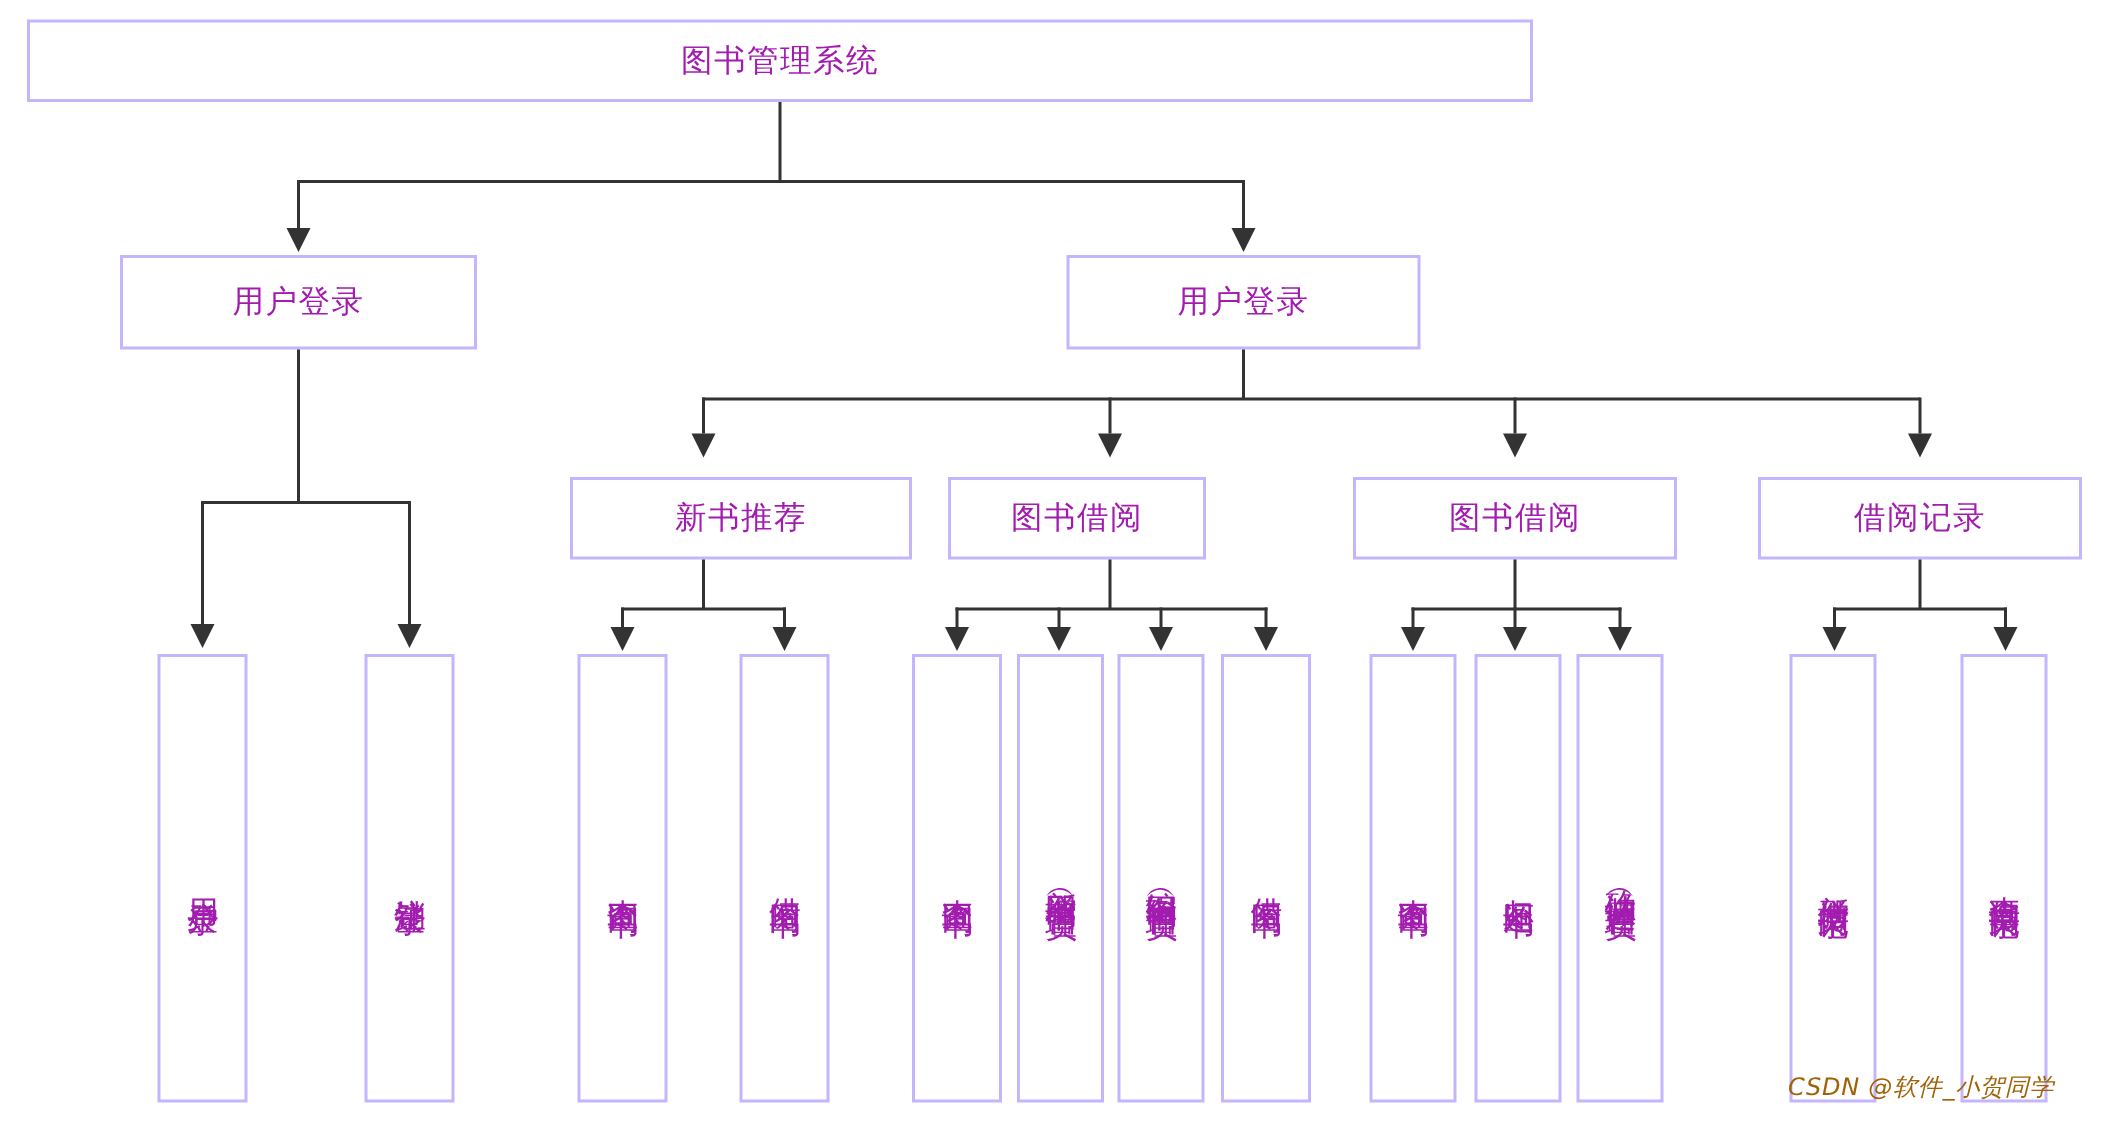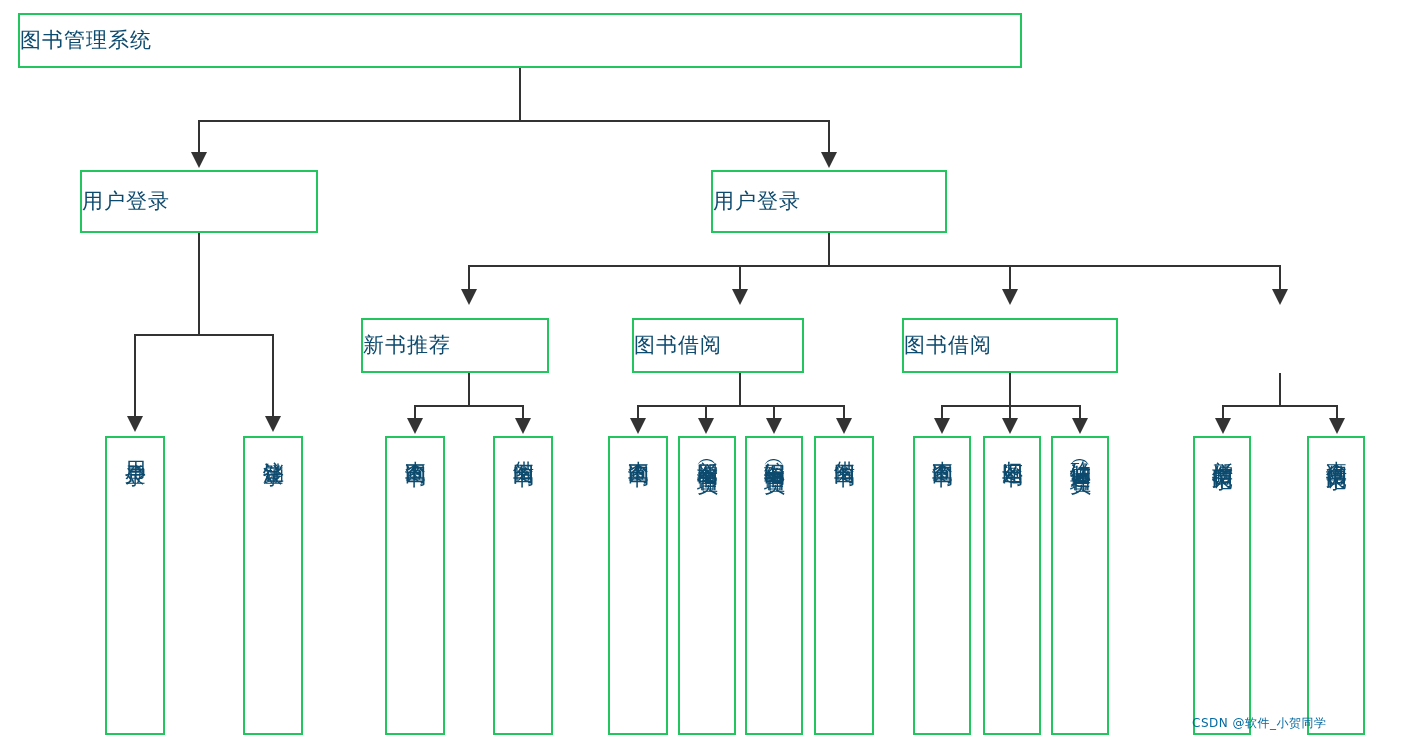--- a/index.html
+++ b/index.html
@@ -13,25 +13,26 @@
   #canvas {
     position: relative;
     width: 1405px;
     height: 747px;
     background: #ffffff;
     overflow: hidden;
   }
   .node {
     position: absolute;
     box-sizing: border-box;
-    border: 2px solid #22c55e;
+    border: 2px solid #c4b5fd;
     background: #ffffff;
     display: flex;
     align-items: center;
-    color: #0c4a6e;
+    justify-content: center;
+    color: #a21caf;
   }
   .node.horiz {
     font-size: 21px;
     letter-spacing: 1px;
     line-height: 1.1;
   }
   .node.vert {
     writing-mode: vertical-rl;
     text-orientation: upright;
     font-size: 21px;
@@ -55,24 +56,25 @@
   .arrow {
     position: absolute;
     width: 0;
     height: 0;
     border-left: 8px solid transparent;
     border-right: 8px solid transparent;
     border-top: 16px solid #333333;
   }
   .watermark {
     position: absolute;
-    color: #0369a1;
-    font-size: 12px;
+    color: #a16207;
+    font-size: 16px;
     white-space: nowrap;
     letter-spacing: 0.5px;
+    font-style: italic;
   }
 </style>
 </head>
 <body>
 
 <div id="canvas">
 
   <div class="node horiz" style="left:18px; top:13px; width:1004px; height:55px;">
     <span>图书管理系统</span>
   </div>
@@ -106,28 +108,31 @@
   <div class="edge h" style="left:468px; top:265px; width:812px; height:2px;"></div>
   <div class="edge v" style="left:468px; top:265px; width:2px; height:24px;"></div>
   <div class="arrow" style="left:461px; top:289px;"></div>
   <div class="edge v" style="left:739px; top:265px; width:2px; height:24px;"></div>
   <div class="arrow" style="left:732px; top:289px;"></div>
   <div class="edge v" style="left:1009px; top:265px; width:2px; height:24px;"></div>
   <div class="arrow" style="left:1002px; top:289px;"></div>
   <div class="edge v" style="left:1279px; top:265px; width:2px; height:24px;"></div>
   <div class="arrow" style="left:1272px; top:289px;"></div>
 
-  <div class="node horiz" style="left:361px; top:318px; width:188px; height:55px;">
+  <div class="node horiz" style="left:380px; top:318px; width:228px; height:55px;">
     <span>新书推荐</span>
   </div>
   <div class="node horiz" style="left:632px; top:318px; width:172px; height:55px;">
     <span>图书借阅</span>
   </div>
   <div class="node horiz" style="left:902px; top:318px; width:216px; height:55px;">
     <span>图书借阅</span>
+  </div>
+  <div class="node horiz" style="left:1172px; top:318px; width:216px; height:55px;">
+    <span>借阅记录</span>
   </div>
 
   <div class="edge v" style="left:468px; top:373px; width:2px; height:33px;"></div>
   <div class="edge h" style="left:414px; top:405px; width:110px; height:2px;"></div>
   <div class="edge v" style="left:414px; top:405px; width:2px; height:14px;"></div>
   <div class="arrow" style="left:407px; top:418px;"></div>
   <div class="edge v" style="left:522px; top:405px; width:2px; height:14px;"></div>
   <div class="arrow" style="left:515px; top:418px;"></div>
 
   <div class="edge v" style="left:739px; top:373px; width:2px; height:33px;"></div>

